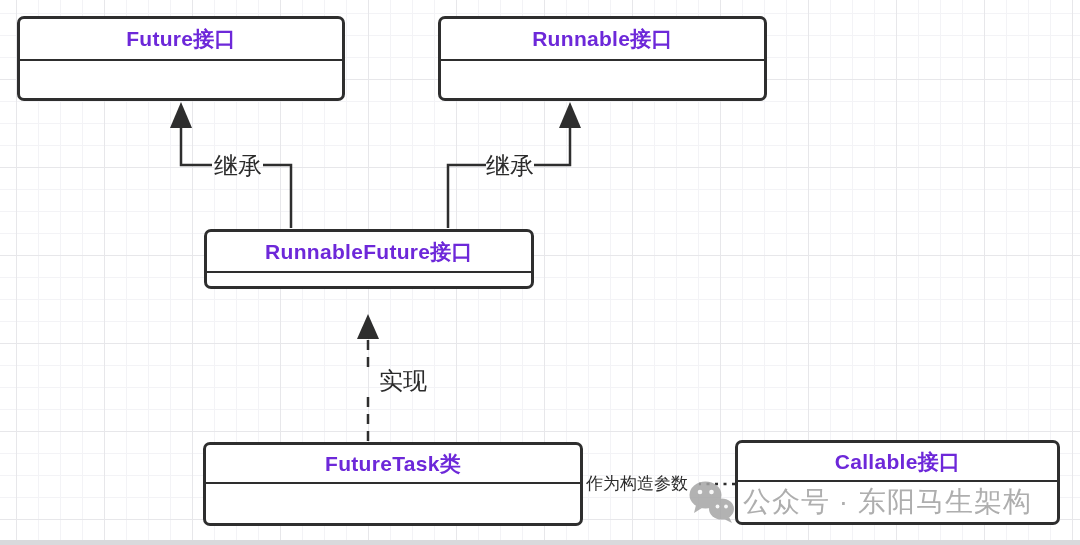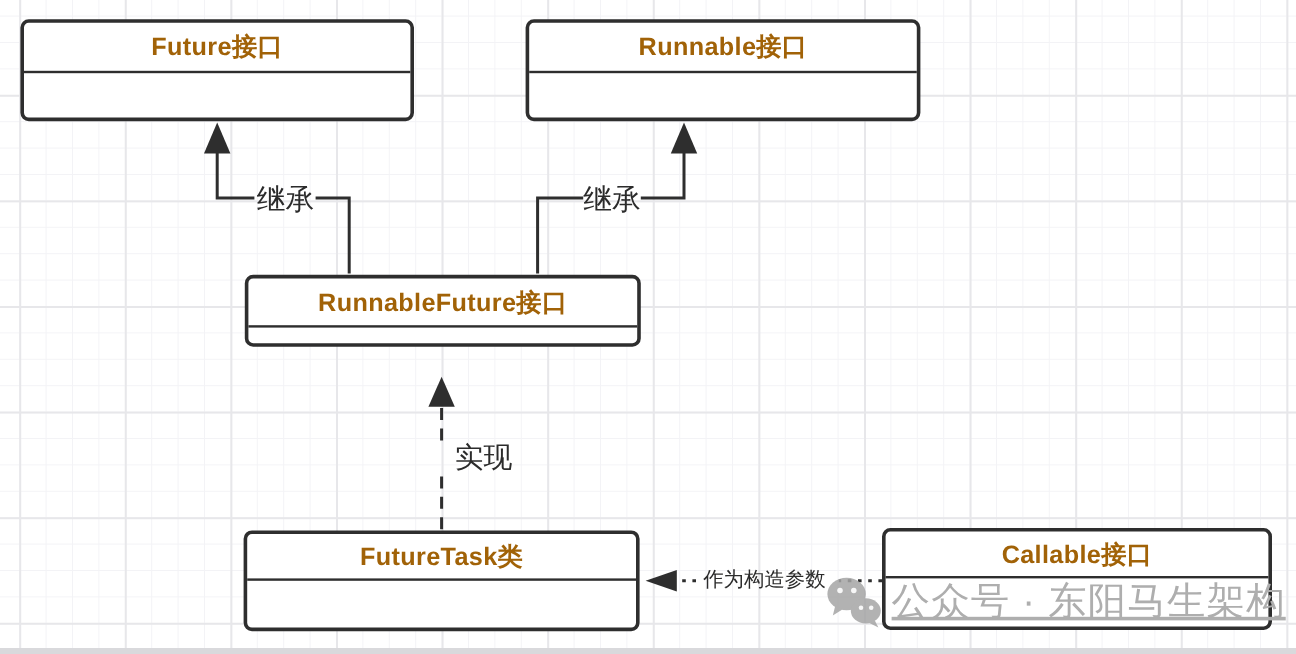--- a/index.html
+++ b/index.html
@@ -34,33 +34,33 @@
     border: 3px solid #2e2e2e;
     border-radius: 7px;
     z-index: 3;
   }
   .uml-title {
     display: flex;
     align-items: center;
     justify-content: center;
     font-weight: bold;
     font-size: 21px;
-    color: #a16207;
+    color: #6d28d9;
     border-bottom: 2.5px solid #2e2e2e;
     letter-spacing: 0.3px;
   }
   .uml-body { width: 100%; }
 
   .box-future          { left: 17px;  top: 16px;  width: 328px; height: 85px; }
   .box-future  .uml-title { height: 42px; }
   .box-runnable        { left: 406px; top: 16px;  width: 329px; height: 85px; margin-left: 32px; }
   .box-runnable .uml-title { height: 42px; }
   .box-runnable-future { left: 204px; top: 229px; width: 330px; height: 60px; }
   .box-runnable-future .uml-title { height: 41px; }
-  .box-future-task     { left: 203px; top: 442px; width: 330px; height: 84px; }
+  .box-future-task     { left: 203px; top: 442px; width: 380px; height: 84px; }
   .box-future-task .uml-title { height: 39px; }
   .box-callable        { left: 735px; top: 440px; width: 325px; height: 85px; }
   .box-callable .uml-title { height: 39px; }
 
   .edge-label {
     position: absolute;
     transform: translate(-50%, -50%);
     font-size: 24px;
     color: #2b2b2b;
     white-space: nowrap;
@@ -75,26 +75,25 @@
     position: absolute;
     left: 688px;
     top: 479px;
     display: flex;
     align-items: center;
     gap: 7px;
     z-index: 6;
     pointer-events: none;
   }
   .watermark-text {
-    font-size: 32px;
+    font-size: 28px;
     color: #aeaeae;
     letter-spacing: 1px;
     white-space: nowrap;
     font-weight: 400;
-    text-decoration: underline;
   }
 
   .bottom-strip {
     position: absolute;
     left: 0; bottom: 0;
     width: 100%; height: 5px;
     background: #d9d9dc;
     z-index: 7;
   }
 </style>

